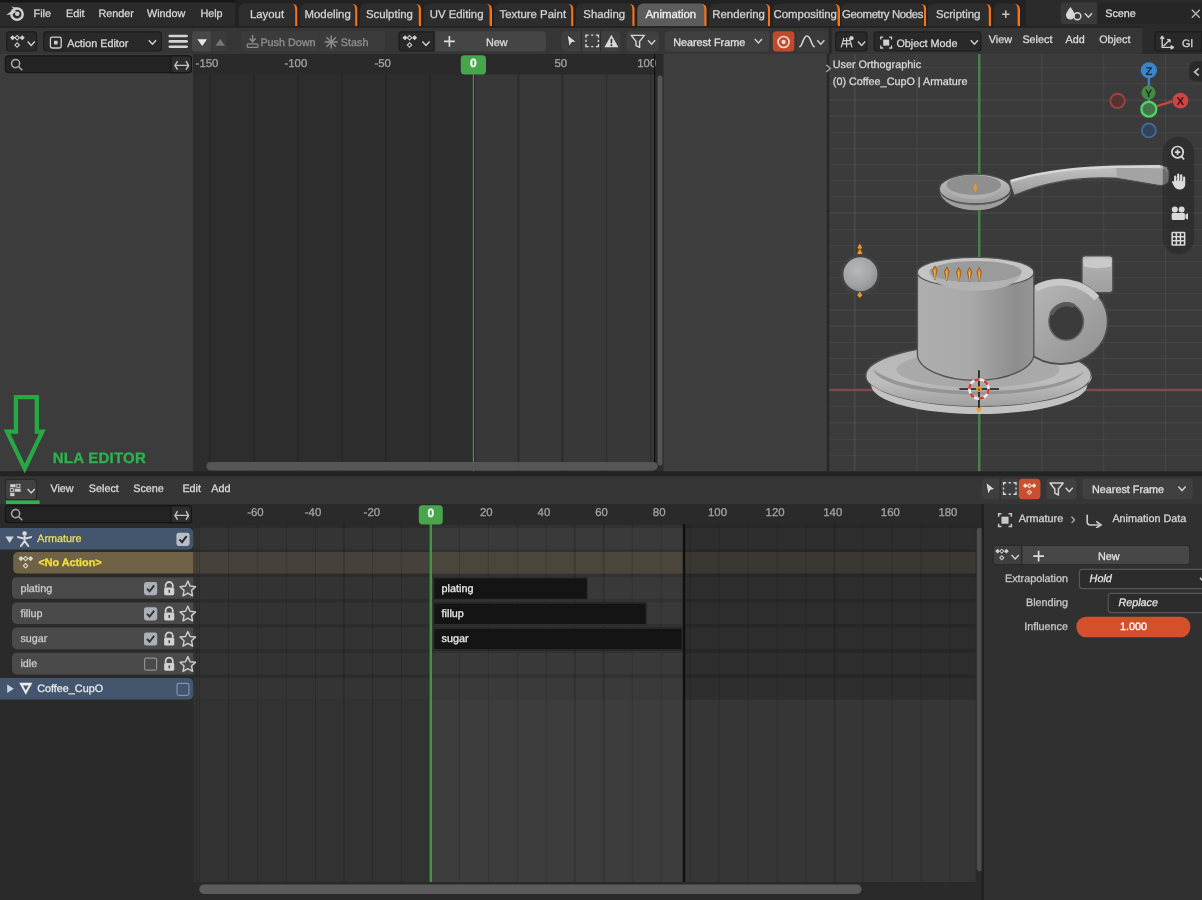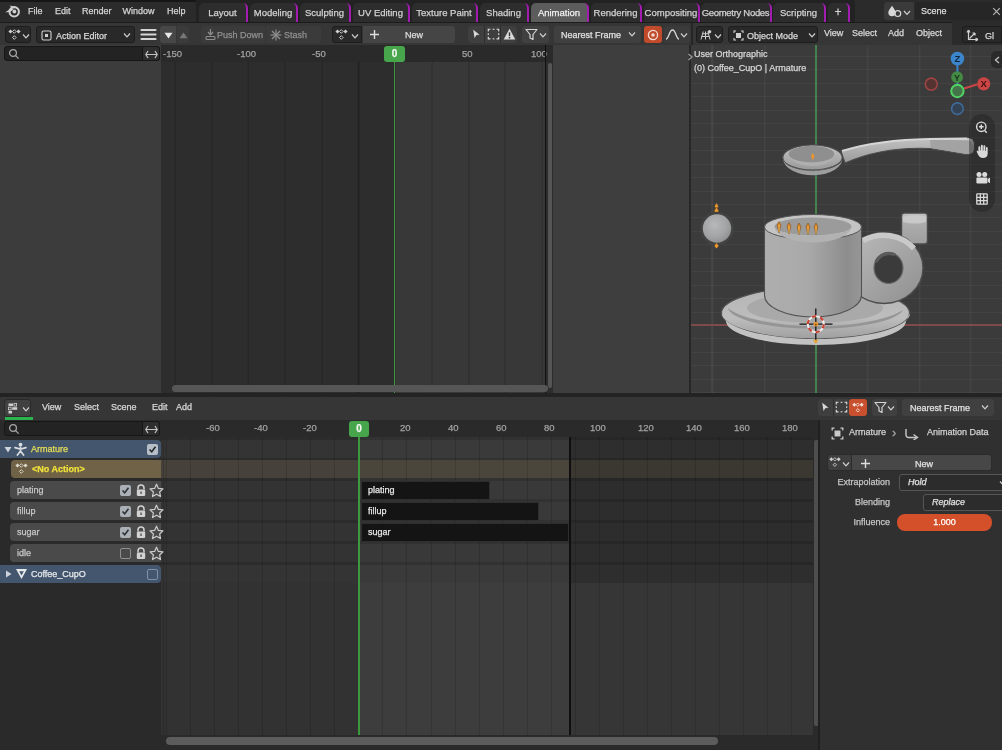--- a/index.html
+++ b/index.html
@@ -2,21 +2,21 @@
 <html><head>
 <meta charset="utf-8">
 <style>
   * { margin:0; padding:0; box-sizing:border-box; }
   html,body { width:1002px; height:750px; overflow:hidden; background:#2b2b2b;
     font-family:"Liberation Sans", sans-serif; -webkit-text-stroke:0.25px currentColor; }
   #app { position:relative; width:1002px; height:750px; background:#2b2b2b; }
   .abs { position:absolute; }
   .txt { position:absolute; color:#d5d5d5; font-size:9px; white-space:nowrap; }
   .tab { position:absolute; top:3px; height:19px; background:#2d2d2d; border-radius:5px 5px 0 0;
-    color:#d2d2d2; font-size:9.5px; text-align:center; line-height:19px; border-right:2px solid #a21caf; white-space:nowrap;
+    color:#d2d2d2; font-size:9.5px; text-align:center; line-height:19px; border-right:2px solid #f97316; white-space:nowrap;
     overflow:hidden; }
   .tab.active { background:#5c5c5c; color:#f2f2f2; }
   .menu { position:absolute; top:27px; color:#d8d8d8; font-size:9px; white-space:nowrap; }
   .chev { position:absolute; }
   .rlbl { position:absolute; top:3px; color:#a2a2a2; font-size:9.5px; }
   .nrow { position:absolute; left:161px; width:652px; height:18px; }
   .strip { position:absolute; height:18.5px; background:#141414; border:1px solid #2e2e2e;
     color:#e8e8e8; font-size:9px; line-height:17px; padding-left:6px; }
   .trackrow { position:absolute; left:10px; width:151px; height:18px; background:#4a4a4a; border-radius:4px 0 0 4px; }
   .tname { position:absolute; left:7px; top:4px; color:#c9c9c9; font-size:9px; }
@@ -732,13 +732,19 @@
         <svg class="chev" style="right:6px;top:5px;" width="8" height="7" viewBox="0 0 8 7">
             <path d="M1 1.5 L4 4.8 L7 1.5" fill="none" stroke="#cfcfcf" stroke-width="1.2"></path>
           </svg>
       </div>
 
       <div class="flbl" style="top:97px;">Influence</div>
       <div class="abs" style="left:77px;top:94px;width:95px;height:17px;background:#d4502b;border-radius:8px;color:#fff;font-size:9px;text-align:center;line-height:17px;">1.000</div>
     </div>
   </div>
 
+  <div class="abs" id="annot" style="left:0;top:315px;width:200px;height:90px;">
+    <svg class="abs" style="left:0;top:0;" width="45" height="82" viewBox="0 0 45 82">
+      <path d="M13.3 16 L30.7 16 L30.7 44.7 L35.3 44.7 L20.6 75.5 L5.9 44.7 L13.3 44.7 Z" fill="none" stroke="#27a844" stroke-width="3.6" stroke-linejoin="miter"></path>
+    </svg>
+    <div class="abs" style="left:44px;top:59.5px;color:#2db34f;font-weight:bold;font-size:12.5px;letter-spacing:0.2px;font-family:'Liberation Sans',sans-serif;">NLA EDITOR</div>
+  </div>
 </div>
 
 </body></html>

